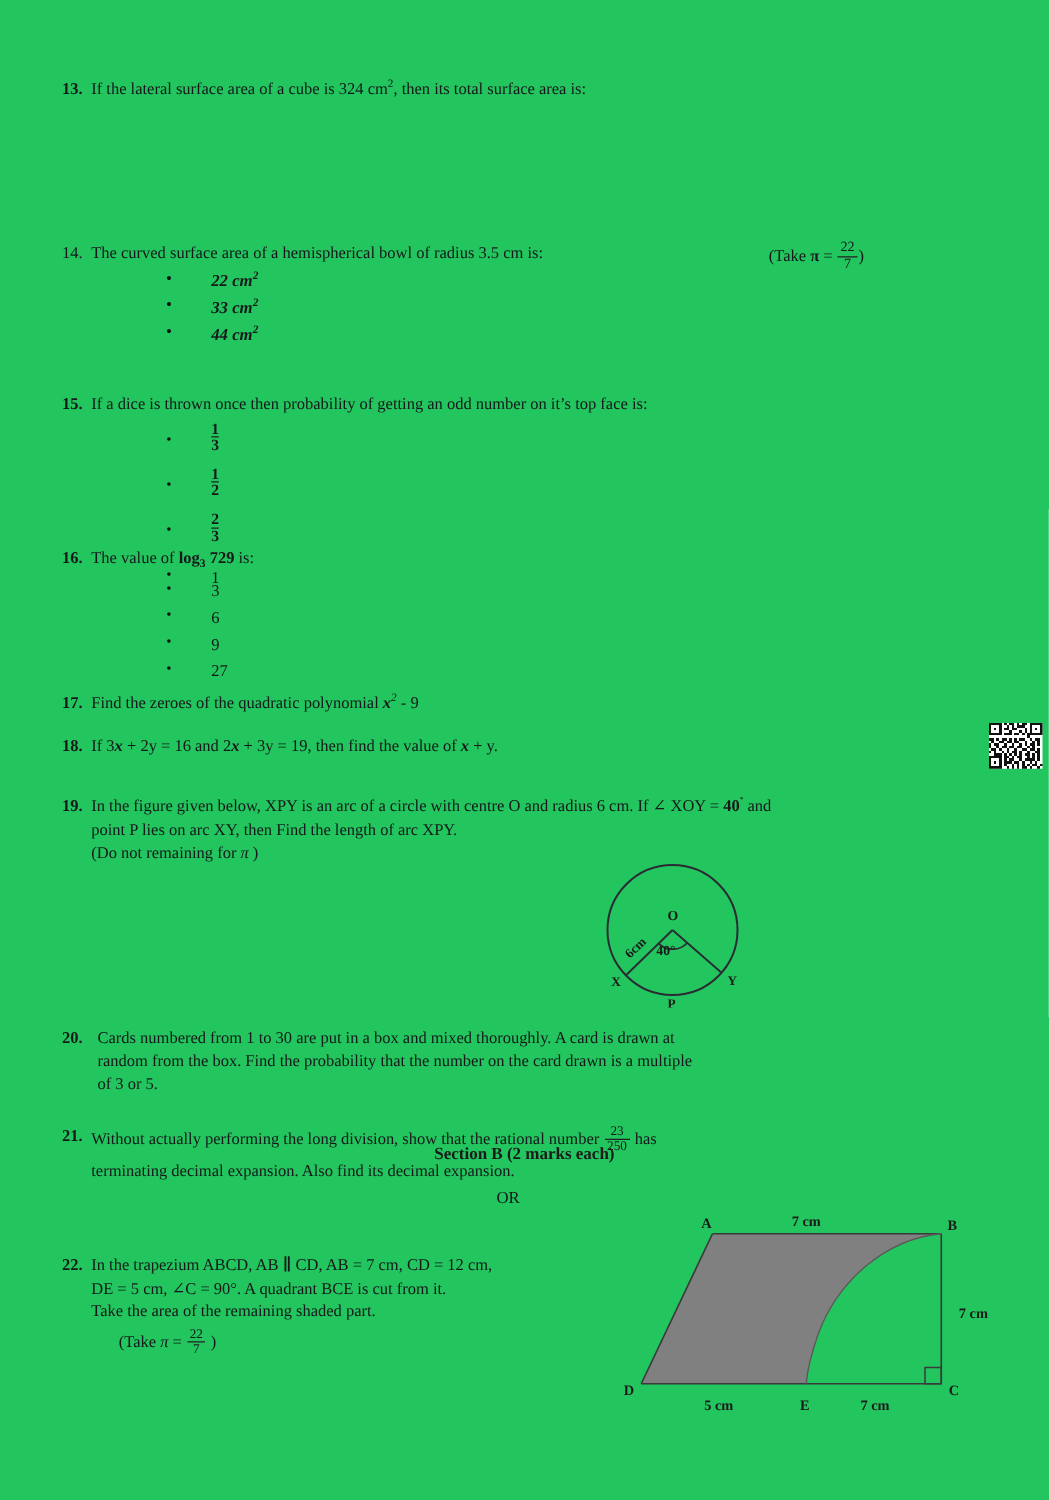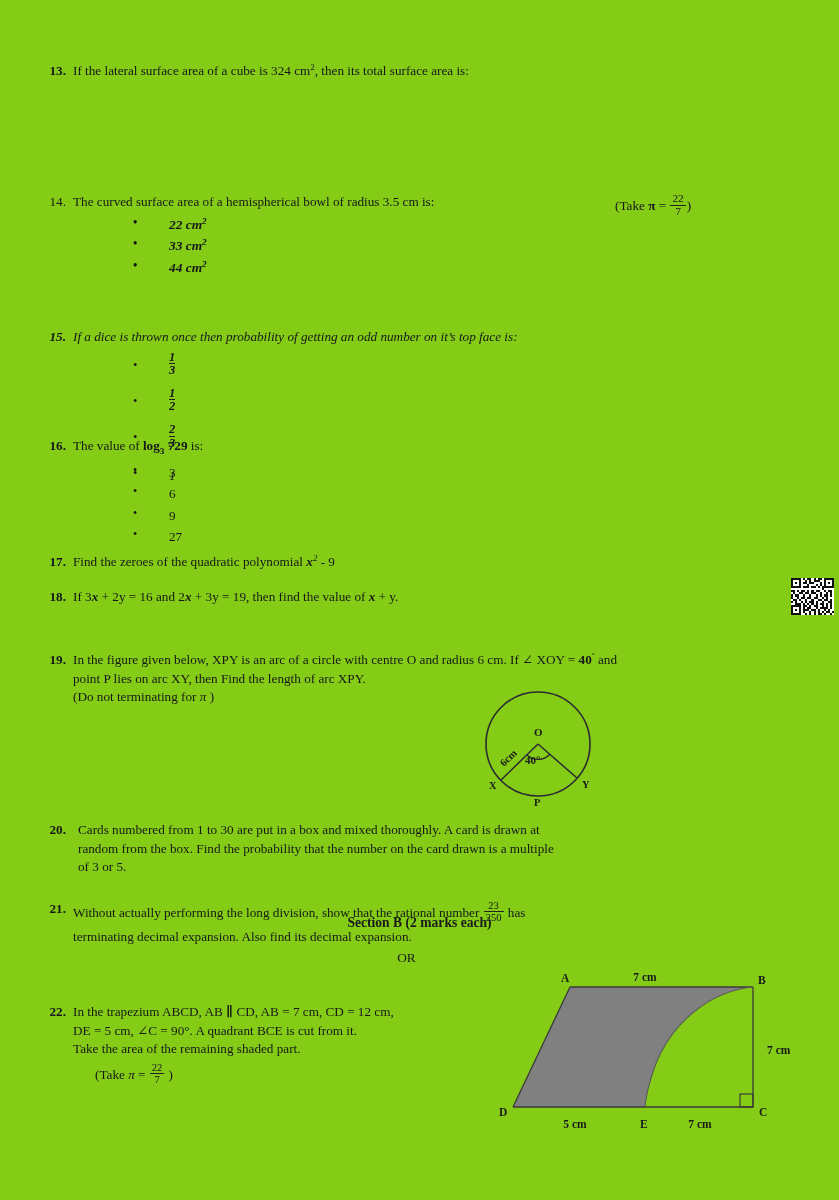--- a/index.html
+++ b/index.html
@@ -11,21 +11,21 @@
     width: 839px;
     height: 1200px;
     position: relative;
     font-family: "Liberation Serif", "DejaVu Serif", serif;
     color: #1a1a1a;
     overflow: hidden;
   }
   .page {
     position: absolute;
     inset: 0;
-    background: #84cc16;
+    background: #22c55e;
   }
   
   .q {
     position: absolute;
     font-size: 13.2px;
     line-height: 1.42;
     color: #16181a;
   }
   .qnum {
     position: absolute;
@@ -139,21 +139,21 @@
         </span>)
       </span>
       <ul class="opts italicbold">
         <li>22 cm<sup>2</sup></li>
         <li>33 cm<sup>2</sup></li>
         <li>44 cm<sup>2</sup></li>
       </ul>
     </div>
   </div>
 
-  <div class="q" style="left:40px; top:328px; width:760px;font-style:italic;">
+  <div class="q" style="left:40px; top:314px; width:760px;">
     <span class="qnum">15.</span>
     <div class="qbody">
       <span>If a dice is thrown once then probability of getting an odd number on it’s top face is:</span>
       <ul class="opts tall" style="margin-top:4px;">
         <li>
           <span class="stackfrac">
             <span class="num">1</span>
             <span class="den">3</span>
           </span>
         </li>
@@ -302,26 +302,26 @@
           <rect x="20" y="16" width="1" height="1"></rect>
         <rect x="7" y="17" width="1" height="1"></rect>
           <rect x="9" y="17" width="1" height="1"></rect>
           <rect x="13" y="17" width="2" height="1"></rect>
           <rect x="16" y="17" width="1" height="1"></rect>
           <rect x="19" y="17" width="1" height="1"></rect>
       </g>
     </svg>
   </div>
 
-  <div class="q" style="left:40px; top:636px; width:770px;margin-top:15px;">
+  <div class="q" style="left:40px; top:636px; width:770px;">
     <span class="qnum">19.</span>
     <div class="qbody">
       <div><span>In the figure given below, XPY is an arc of a circle with centre O and radius 6 cm. If ∠ XOY = </span><span class="bd">40</span><sup class="bd">˚</sup><span> and</span></div>
       <div>point P lies on arc XY, then Find the length of arc XPY.</div>
-      <div><span>(Do not terminating for </span><span class="it">π</span><span> )</span></div>
+      <div><span>(Do not remaining for </span><span class="it">π</span><span> )</span></div>
     </div>
   </div>
 
   <div class="fig" style="left:465px; top:688px; width:150px; height:118px;">
     <svg width="150" height="118" viewBox="0 0 150 118">
 
       <circle cx="73" cy="56" r="52" fill="none" stroke="#2b2b33" stroke-width="1.6"></circle>
 
       <line x1="73" y1="56" x2="36" y2="92" stroke="#2b2b33" stroke-width="1.5"></line>
 

